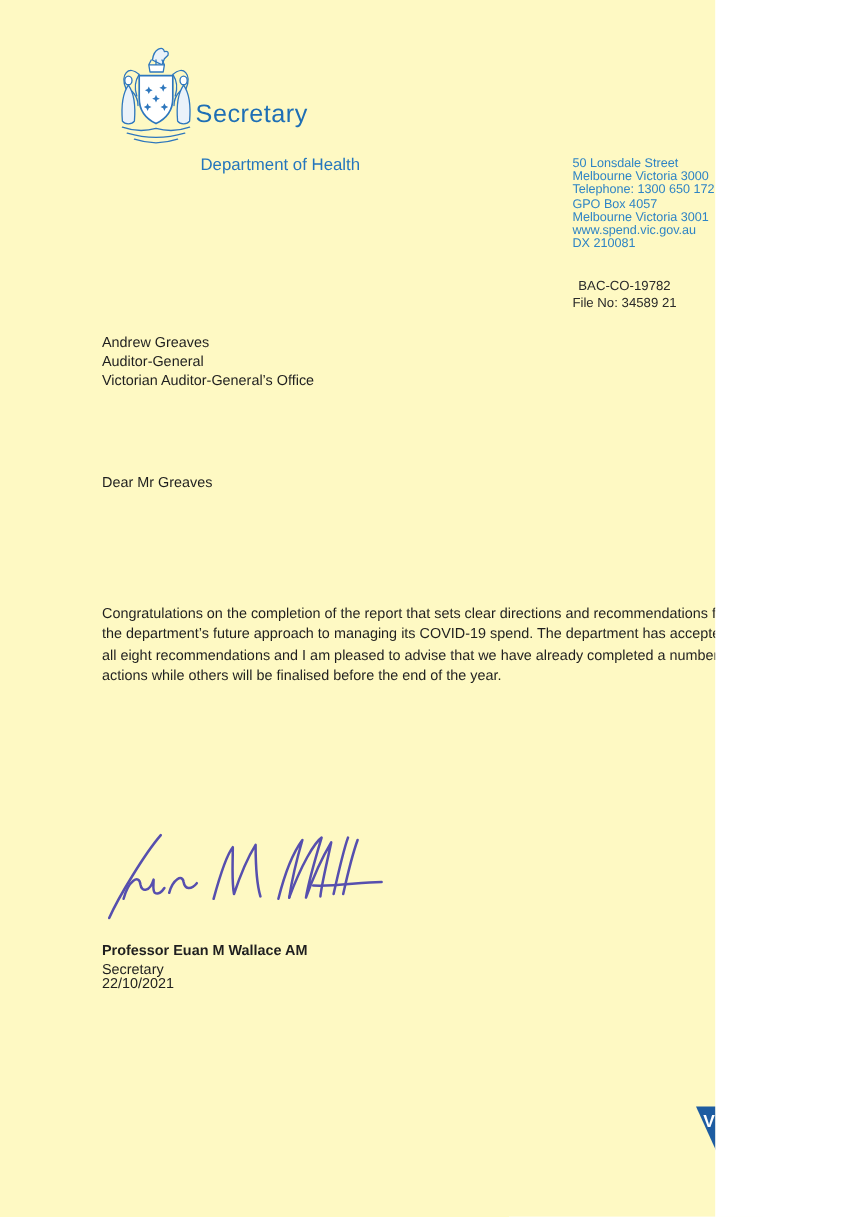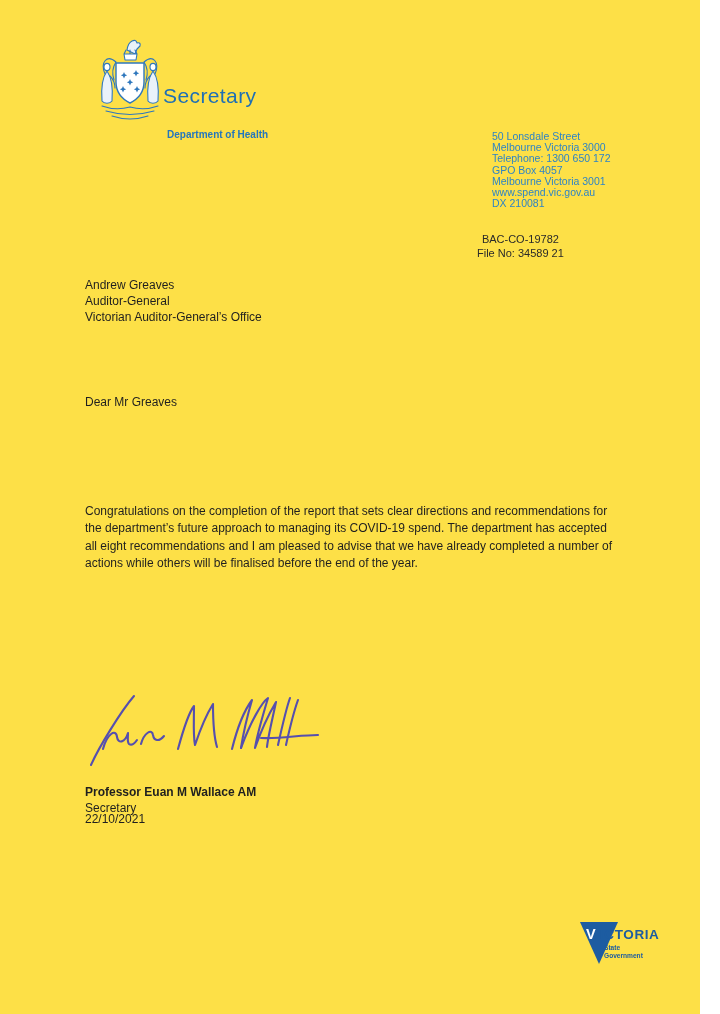--- a/index.html
+++ b/index.html
@@ -1,37 +1,37 @@
 <!DOCTYPE html>
 <html><head>
 <meta charset="utf-8">
 <style>
   html,body{margin:0;padding:0;background:#ffffff;}
   .page{
     position:relative;
-    width:700px;height:1014px;
-    background:#fde047;
+    width:596px;height:1014px;
+    background:#fef9c3;
     font-family:"Liberation Sans","DejaVu Sans",sans-serif;
     color:#1f1f1f;
     overflow:hidden;
   }
   .abs{position:absolute;}
   .brand-title{
     left:163px;top:84px;
     font-size:21px;letter-spacing:.4px;
     color:#1e6fb5;font-weight:500;
   }
   .brand-dept{
     left:167px;top:129px;
-    font-size:10px;color:#2476bd;font-weight:700;
+    font-size:14px;color:#2476bd;font-weight:400;
   }
   .contact-block{
     left:477px;top:131px;
     font-size:10.5px;line-height:11.2px;
-    color:#2e84c5;font-weight:500;margin-left:15px;
+    color:#2e84c5;font-weight:500;
   }
   .ref-block{
     left:477px;top:233px;
     font-size:11px;line-height:13.5px;color:#2a2a2a;text-align:center;
   }
   .recipient{
     left:85px;top:277px;
     font-size:12px;line-height:16.2px;
   }
   .body-text{font-size:12px;line-height:17.3px;width:532px;left:85px;}

